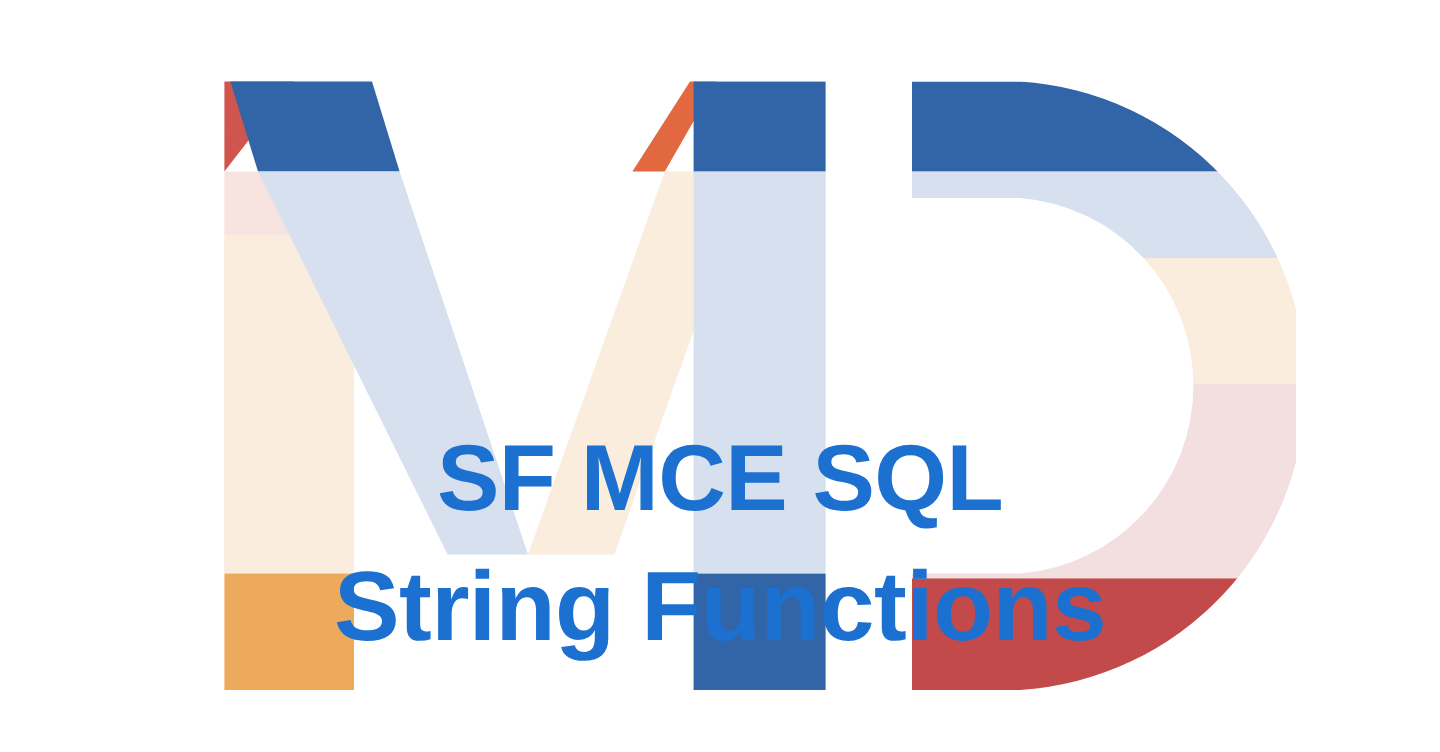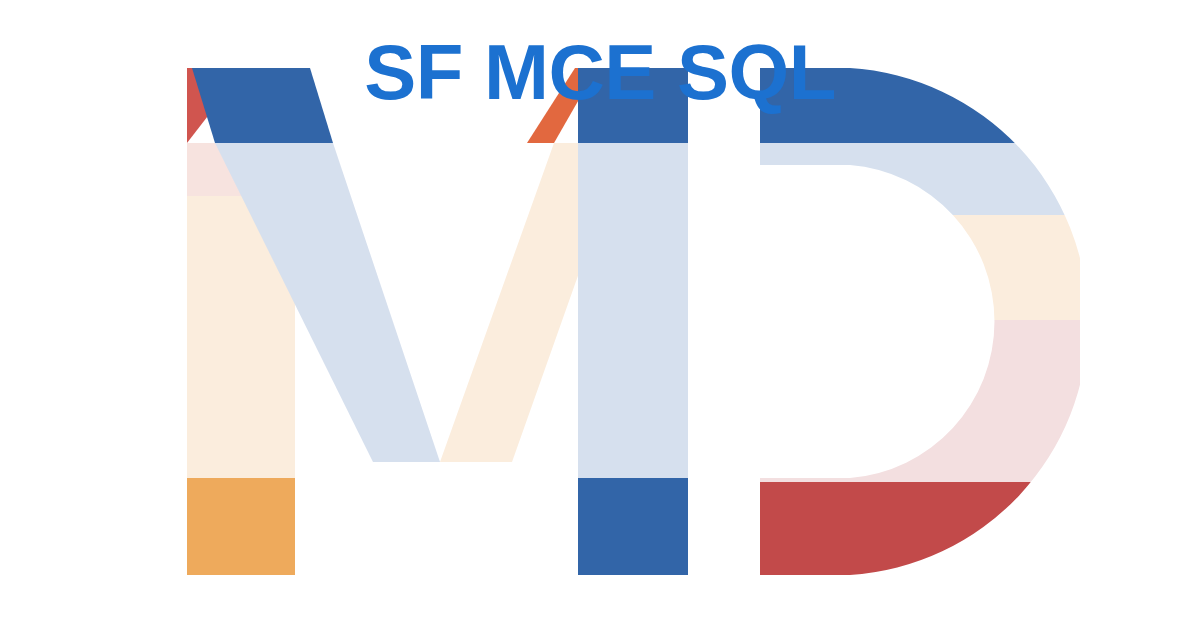--- a/index.html
+++ b/index.html
@@ -27,23 +27,22 @@
   }
   #title-layer {
     position: absolute;
     left: 0;
     top: 0;
     width: 1200px;
     height: 560px;
     display: flex;
     flex-direction: column;
     align-items: center;
-    justify-content: space-between;
+    justify-content: flex-end;
     pointer-events: none;
-    margin-top: 18px;
   }
   .title-line {
     font-family: "Liberation Sans", sans-serif;
     font-weight: bold;
     font-size: 78px;
     line-height: 108px;
     letter-spacing: -0.5px;
     color: #1c71d0;
     white-space: nowrap;
     text-align: center;
@@ -106,15 +105,16 @@
           <rect x="740" y="215" width="340" height="105" fill="#fbeddd"></rect>
           <rect x="740" y="320" width="340" height="162" fill="#f3dfe0"></rect>
           <rect x="740" y="482" width="340" height="100" fill="#c24a4a"></rect>
         </g>
       </g>
     </svg>
   </div>
 
   <div id="title-layer">
     <div class="title-line title-line--one">SF MCE SQL</div>
+    <div class="title-line title-line--two">String Functions</div>
   </div>
 
 </div>
 
 </body></html>

